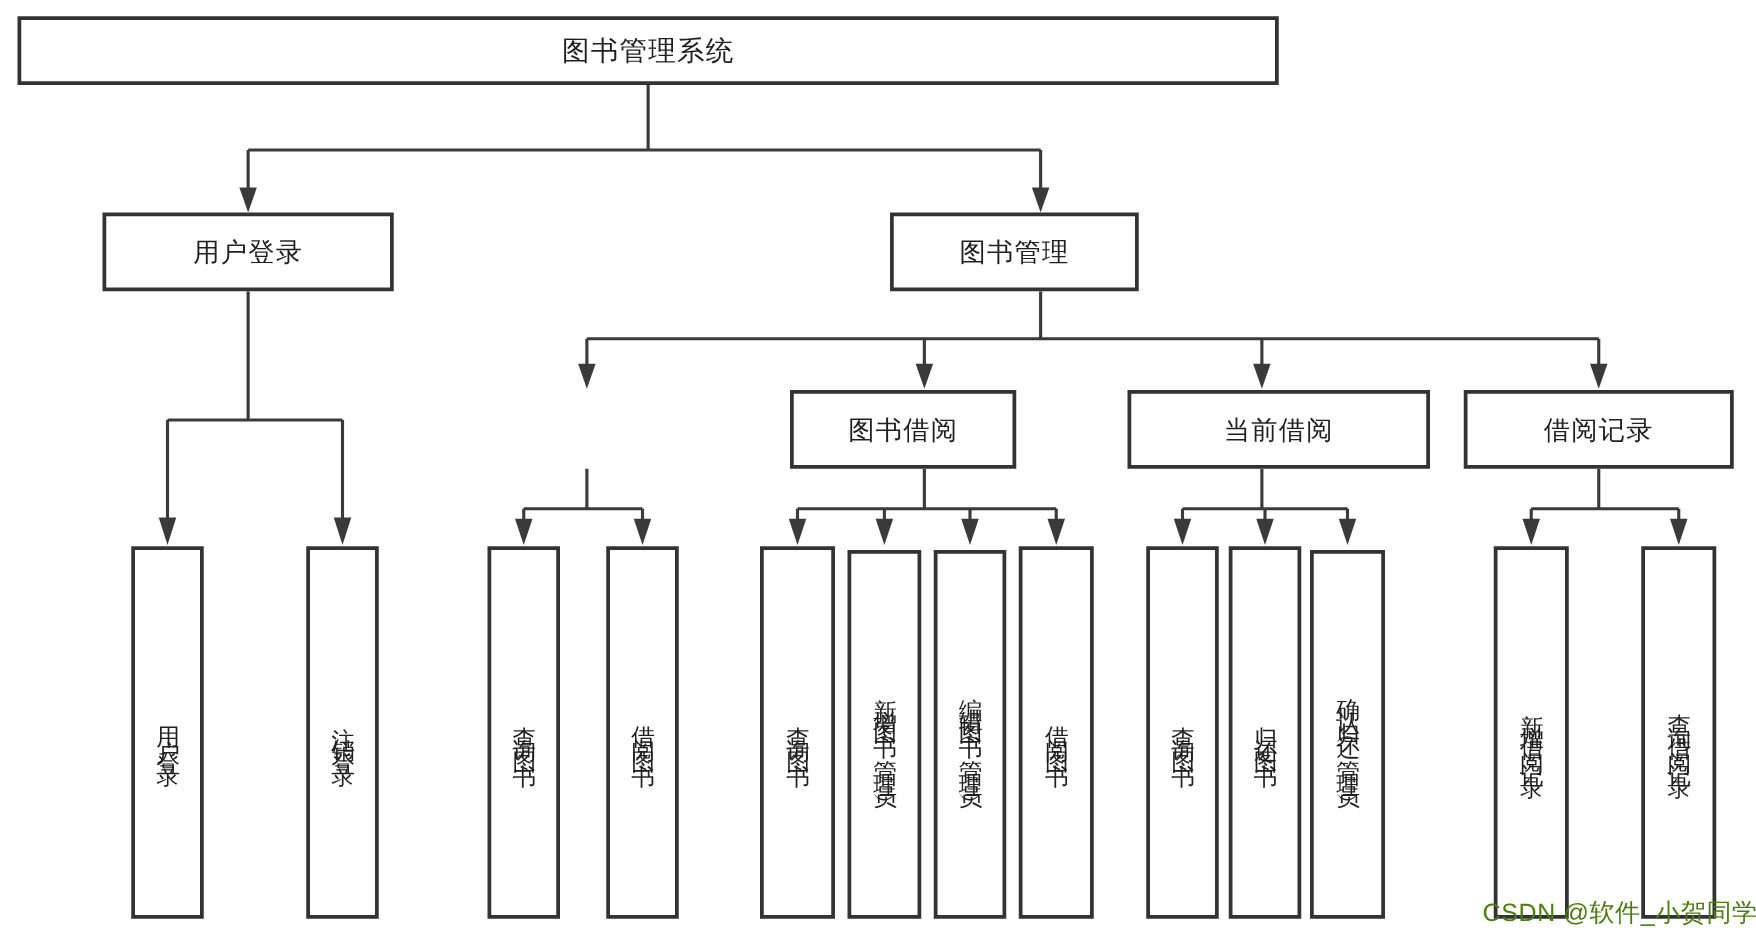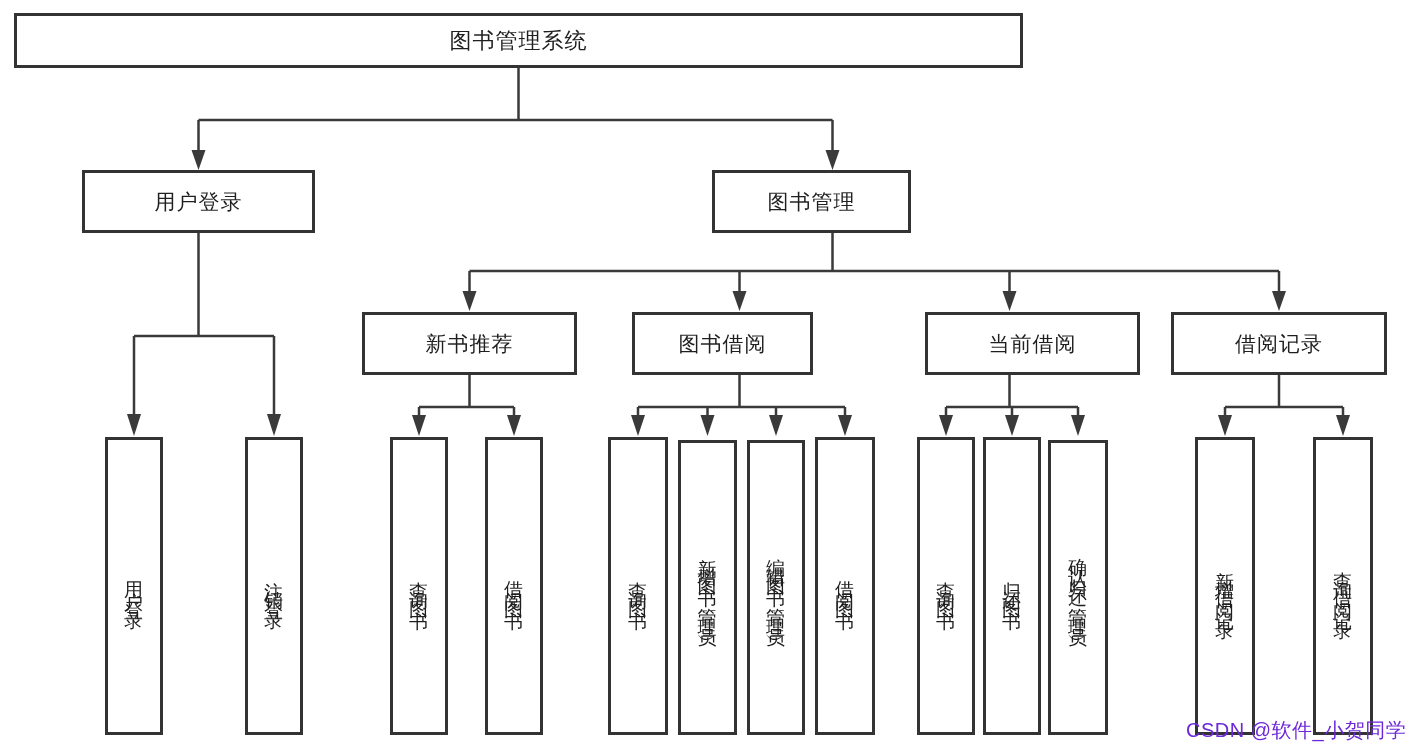--- a/index.html
+++ b/index.html
@@ -14,21 +14,21 @@
     position:absolute;box-sizing:border-box;border:3px solid #333333;background:#ffffff;
     display:flex;align-items:center;justify-content:center;
   }
   .hbox .lbl{font-size:21px;color:#1f1f1f;letter-spacing:1px;white-space:nowrap;}
   .vbox .vlbl{
     writing-mode:vertical-rl;text-orientation:mixed;
     font-size:19px;letter-spacing:10px;line-height:1;color:#1f1f1f;
   }
   .title-box .lbl{font-size:22px;}
   .watermark{
-    position:absolute;left:1186px;top:717px;font-size:20px;color:#6d28d9;
+    position:absolute;left:1186px;top:717px;font-size:20px;color:#4d7c0f;
     letter-spacing:0.5px;z-index:5;white-space:nowrap;
   }
 </style>
 </head>
 <body>
 
 <div class="stage">
 
   <svg class="connectors" viewBox="0 0 1405 747" xmlns="http://www.w3.org/2000/svg">
     <g>
@@ -77,27 +77,24 @@
     <span class="lbl">图书管理系统</span>
   </div>
 
   <div class="hbox" style="left:82px;top:170px;width:233px;height:63px">
     <span class="lbl">用户登录</span>
   </div>
   <div class="hbox" style="left:712px;top:170px;width:199px;height:63px">
     <span class="lbl">图书管理</span>
   </div>
 
-  <div class="hbox" style="left:362px;top:312px;width:215px;height:63px">
-    <span class="lbl">新书推荐</span>
-  </div>
   <div class="hbox" style="left:632px;top:312px;width:181px;height:63px">
     <span class="lbl">图书借阅</span>
   </div>
-  <div class="hbox" style="left:925px;top:312px;width:215px;height:63px">
+  <div class="hbox" style="left:902px;top:312px;width:242px;height:63px">
     <span class="lbl">当前借阅</span>
   </div>
   <div class="hbox" style="left:1171px;top:312px;width:216px;height:63px">
     <span class="lbl">借阅记录</span>
   </div>
 
   <div class="vbox" style="left:105px;top:437px;width:58px;height:298px">
     <span class="vlbl">用户登录</span>
   </div>
   <div class="vbox" style="left:245px;top:437px;width:58px;height:298px">

